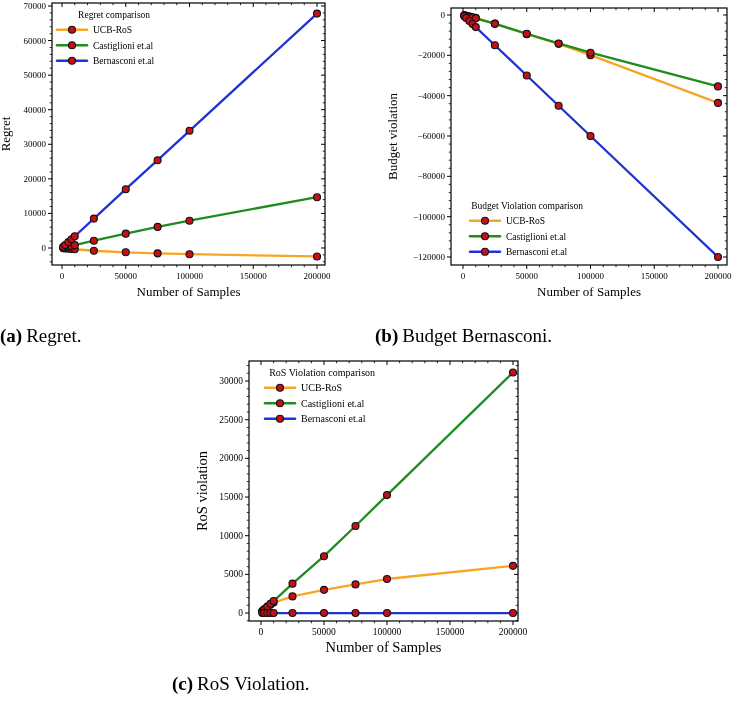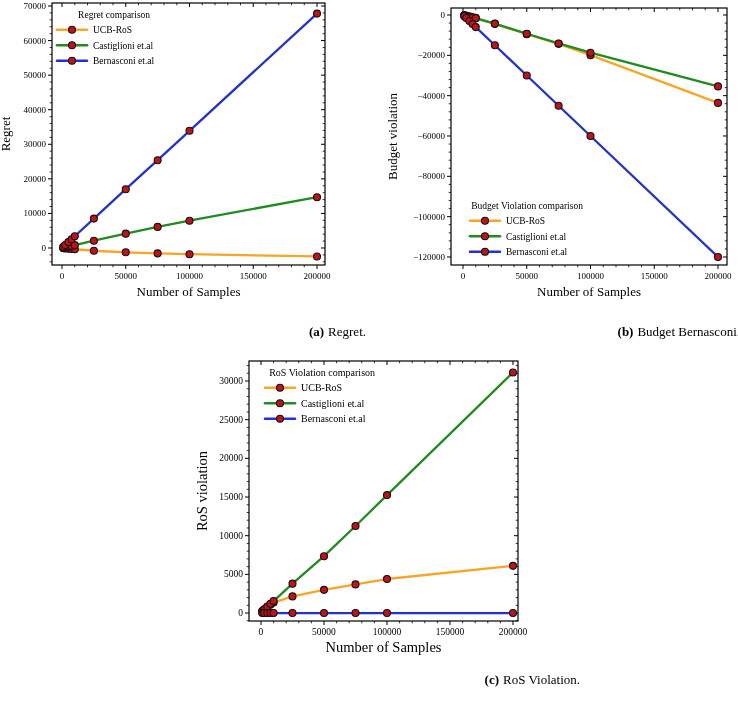--- a/index.html
+++ b/index.html
@@ -3,21 +3,21 @@
 <meta charset="utf-8">
 <style>
   html, body { margin: 0; padding: 0; background: #ffffff; }
   body {
     width: 738px; height: 711px; position: relative; overflow: hidden;
     font-family: "Liberation Serif", serif;
   }
   .chart-panel { position: absolute; }
   svg text { font-family: "Liberation Serif", serif; fill: #000000; }
   .caption {
-    position: absolute; text-align: right; font-size: 13px; color: #000000;
+    position: absolute; text-align: left; font-size: 19px; color: #000000;
     line-height: 1.35;
   }
   .cap-label { font-weight: bold; margin-right: 4px; }
 </style>
 </head>
 <body>
 
 <div>
 
   <div class="chart-panel" id="chart-a" style="left:0; top:0; width:365px; height:310px"><svg width="365" height="310" viewBox="0 0 365 310">
@@ -579,17 +579,17 @@
           <text x="143" y="39" font-size="10">UCB-RoS</text>
           <line x1="107" y1="51.3" x2="137" y2="51.3" stroke="#1f8c1f" stroke-width="2.5" stroke-linecap="round"></line>
           <circle cx="122" cy="51.3" r="3.5" fill="#c41019" stroke="#111111" stroke-width="1.1"></circle>
           <text x="143" y="54.5" font-size="10">Castiglioni et.al</text>
           <line x1="107" y1="66.8" x2="137" y2="66.8" stroke="#2232d2" stroke-width="2.5" stroke-linecap="round"></line>
           <circle cx="122" cy="66.8" r="3.5" fill="#c41019" stroke="#111111" stroke-width="1.1"></circle>
           <text x="143" y="70" font-size="10">Bernasconi et.al</text>
         </g>
       </svg></div>
 
-  <div class="caption" style="left:158px; top:671px; width:422px">
+  <div class="caption" style="left:172px; top:671px; width:422px">
     <span class="cap-label">(c)</span><span>RoS Violation.</span>
   </div>
 
 </div>
 
 </body></html>

